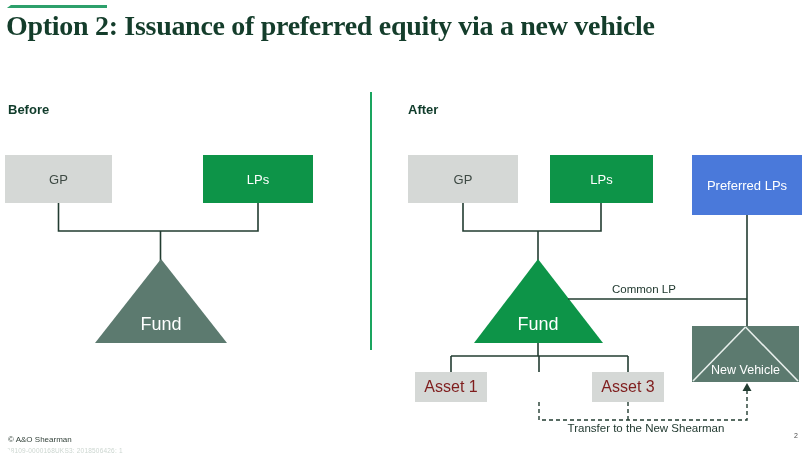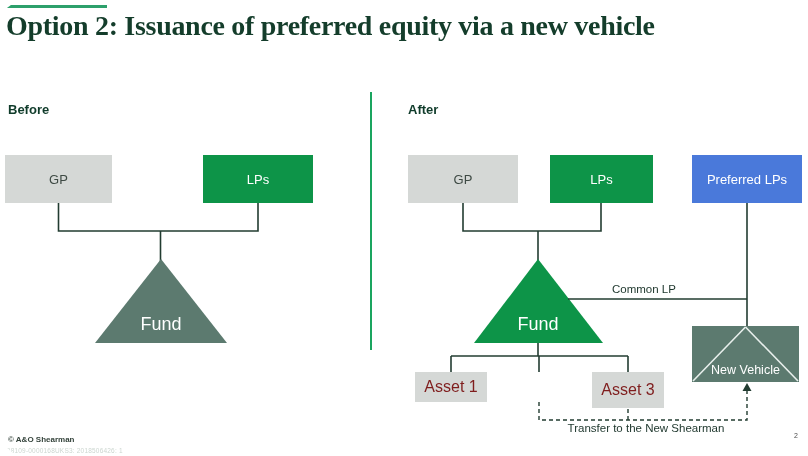--- a/index.html
+++ b/index.html
@@ -38,21 +38,21 @@
   .new-vehicle .nv-label{
     position:absolute;left:0;bottom:5px;width:100%;text-align:center;
     font-size:12.5px;color:#ffffff;
   }
   .flow-label{
     position:absolute;font-size:11.5px;color:#1c352b;white-space:nowrap;
   }
   .flow-label.common{left:612px;top:283px;}
   .flow-label.transfer{left:566px;top:422px;width:160px;text-align:center;}
   .footer-copyright{
-    position:absolute;left:8px;top:435px;font-size:8px;font-weight:700;color:#33423a;
+    position:absolute;left:8px;top:435px;font-size:8px;font-weight:400;color:#33423a;
   }
   .footer-reference{
     position:absolute;left:3px;top:447px;font-size:6.5px;color:#ccd6d0;letter-spacing:0.2px;
   }
   .footer-page{
     position:absolute;left:794px;top:432px;font-size:7px;color:#4c4c4c;
   }
 </style>
 </head>
 <body>
@@ -98,29 +98,29 @@
     <span>LPs</span>
   </div>
   <div class="tri-label" style="left:111px;top:314px;">Fund</div>
 
   <div class="node gray" style="left:408px;top:155px;width:110px;height:48px;">
     <span>GP</span>
   </div>
   <div class="node green" style="left:550px;top:155px;width:103px;height:48px;">
     <span>LPs</span>
   </div>
-  <div class="node blue" style="left:692px;top:155px;width:110px;height:48px;">
+  <div class="node blue" style="left:692px;top:155px;width:110px;height:60px;">
     <span>Preferred LPs</span>
   </div>
   <div class="tri-label" style="left:488px;top:314px;">Fund</div>
 
   <div class="node asset" style="left:415px;top:372px;width:72px;height:30px;">
     <span>Asset 1</span>
   </div>
-  <div class="node asset" style="left:592px;top:372px;width:72px;height:36px;">
+  <div class="node asset" style="left:592px;top:372px;width:72px;height:30px;">
     <span>Asset 3</span>
   </div>
 
   <div class="new-vehicle">
     <svg width="107" height="56" viewBox="0 0 107 56">
       <line x1="53.5" y1="1" x2="1" y2="55" stroke="#e8efec" stroke-width="1.6"></line>
       <line x1="53.5" y1="1" x2="106" y2="55" stroke="#e8efec" stroke-width="1.6"></line>
     </svg>
     <div class="nv-label">New Vehicle</div>
   </div>

